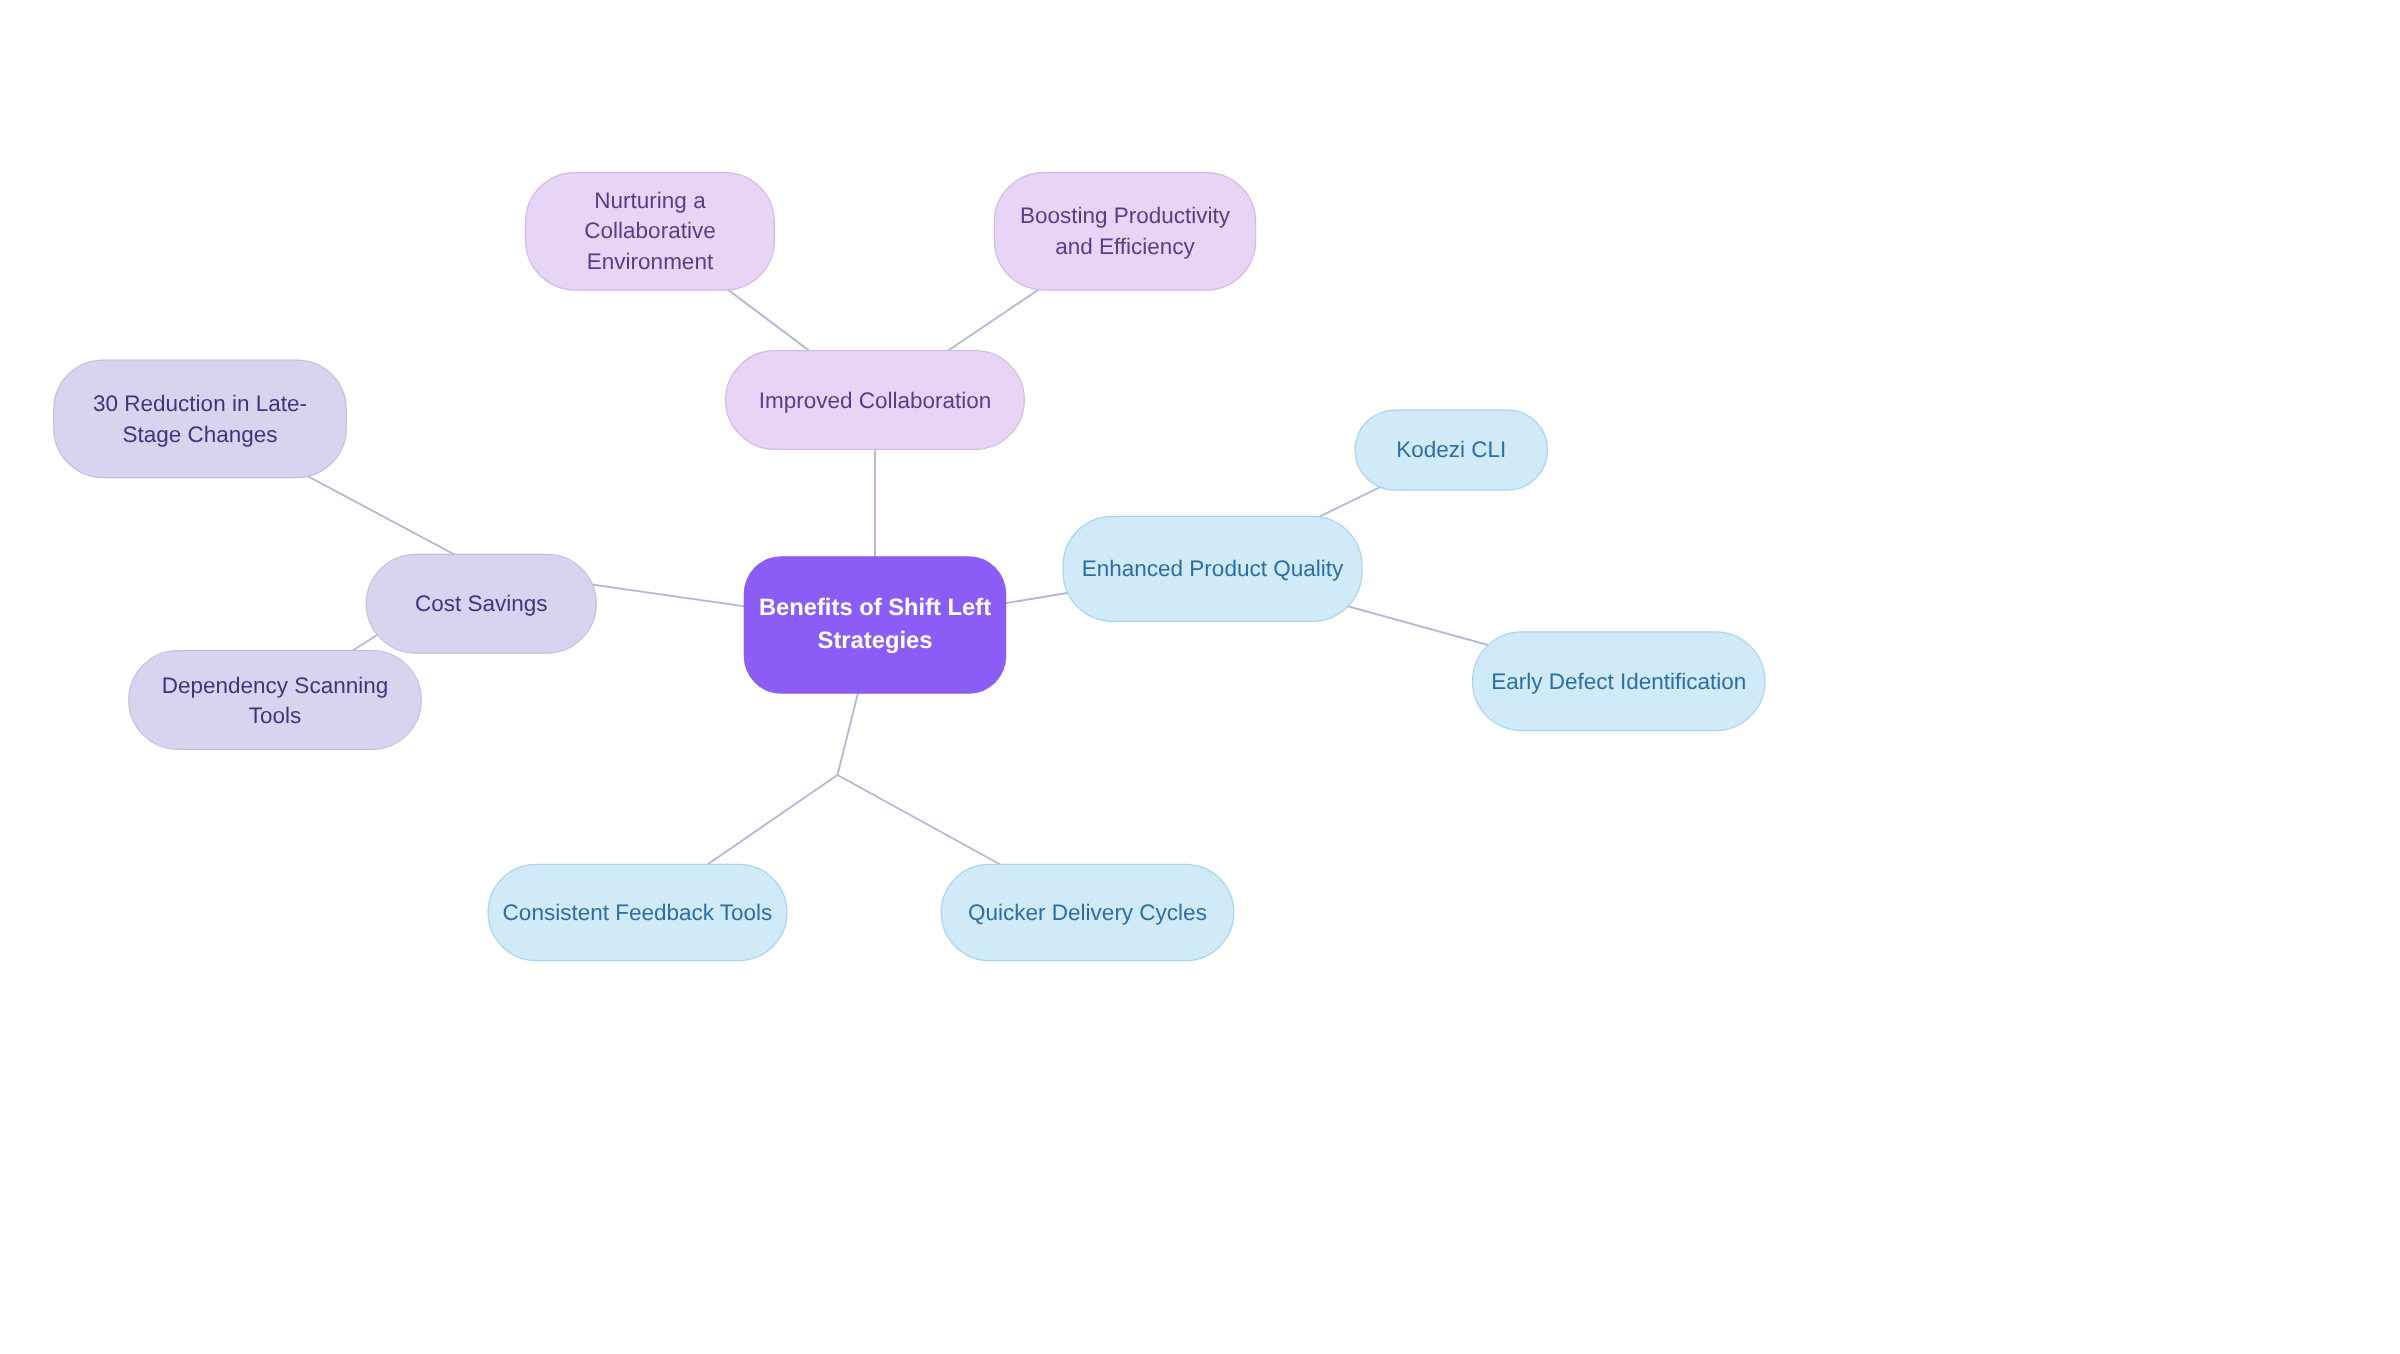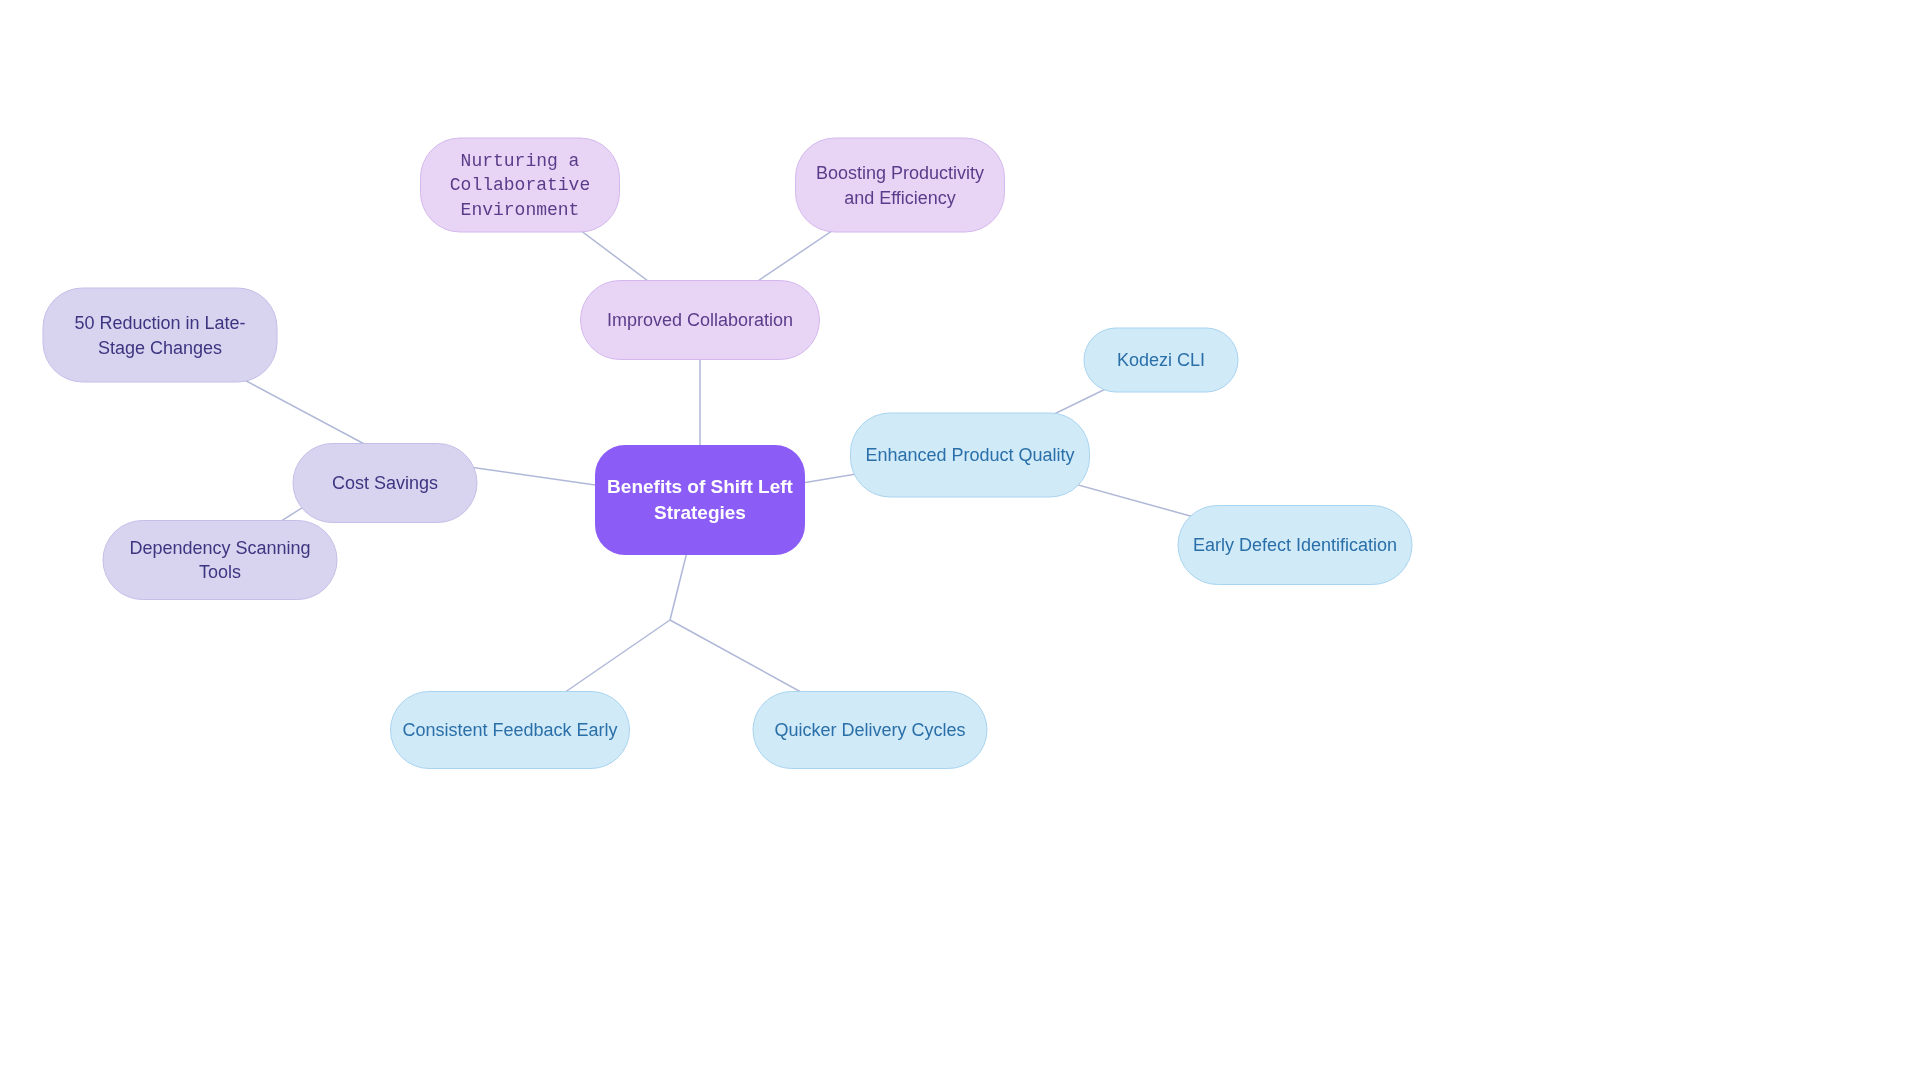--- a/index.html
+++ b/index.html
@@ -122,53 +122,53 @@
     </svg>
 
   <div class="node node-center" id="node-center" style="left: 700px; top: 500px;">
     <span class="node-text">Benefits of Shift Left Strategies</span>
   </div>
 
   <div class="node node-purple node-purple-md" id="node-improved-collaboration" style="left: 700px; top: 320px;">
     <span class="node-text">Improved Collaboration</span>
   </div>
 
-  <div class="node node-purple node-purple-lg" id="node-nurturing" style="left: 520px; top: 185px; width: 200px; height: 95px; font-family: Liberation Mono, monospace;">
+  <div class="node node-purple node-purple-lg" id="node-nurturing" style="left: 520px; top: 185px; width: 200px; height: 95px;">
     <span class="node-text">Nurturing a Collaborative Environment</span>
   </div>
 
   <div class="node node-purple node-purple-lg" id="node-boosting" style="left: 900px; top: 185px; width: 210px; height: 95px;">
     <span class="node-text">Boosting Productivity and Efficiency</span>
   </div>
 
   <div class="node node-lavender node-lavender-md" id="node-cost-savings" style="left: 385px; top: 455px; width: 185px; height: 80px; margin-top: 28px;">
     <span class="node-text">Cost Savings</span>
   </div>
 
   <div class="node node-lavender node-lavender-xl" id="node-late-stage" style="left: 160px; top: 335px; width: 235px; height: 95px;">
-    <span class="node-text">50 Reduction in Late-Stage Changes</span>
+    <span class="node-text">30 Reduction in Late-Stage Changes</span>
   </div>
 
   <div class="node node-lavender node-lavender-lg" id="node-dependency" style="left: 220px; top: 560px; width: 235px; height: 80px;">
     <span class="node-text">Dependency Scanning Tools</span>
   </div>
 
   <div class="node node-blue node-blue-lg" id="node-enhanced-quality" style="left: 970px; top: 455px; width: 240px; height: 85px;">
     <span class="node-text">Enhanced Product Quality</span>
   </div>
 
   <div class="node node-blue node-blue-sm" id="node-kodezi" style="left: 1161px; top: 360px; width: 155px; height: 65px;">
     <span class="node-text">Kodezi CLI</span>
   </div>
 
   <div class="node node-blue node-blue-lg" id="node-early-defect" style="left: 1295px; top: 545px; width: 235px; height: 80px;">
     <span class="node-text">Early Defect Identification</span>
   </div>
 
 
   <div class="node node-blue node-blue-lg" id="node-consistent-feedback" style="left: 510px; top: 730px; width: 240px; height: 78px;">
-    <span class="node-text">Consistent Feedback Early</span>
+    <span class="node-text">Consistent Feedback Tools</span>
   </div>
 
   <div class="node node-blue node-blue-md" id="node-quicker-delivery" style="left: 870px; top: 730px; width: 235px; height: 78px;">
     <span class="node-text">Quicker Delivery Cycles</span>
   </div>
 </div>
 
 </body></html>

